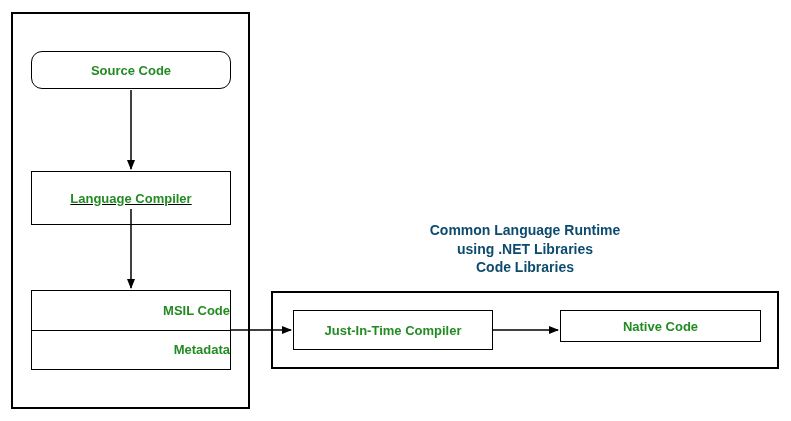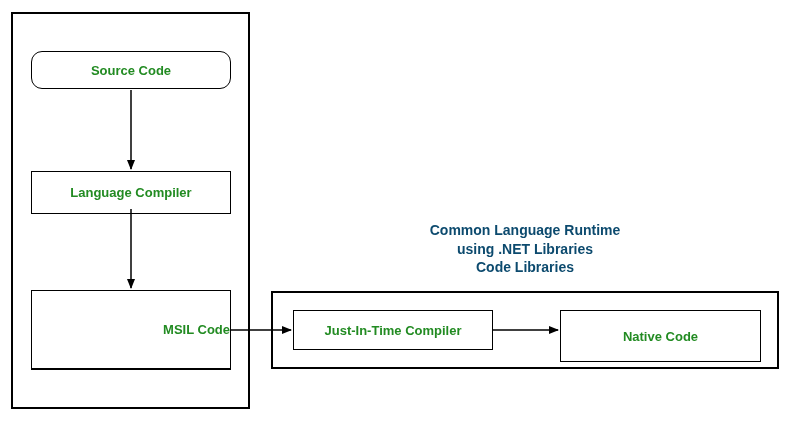--- a/index.html
+++ b/index.html
@@ -69,24 +69,24 @@
   .arrow-layer {
     position: absolute;
     left: 0;
     top: 0;
     pointer-events: none;
   }
   
   #left-container   { left: 11px;  top: 12px;  width: 239px; height: 397px; }
   #right-container  { left: 271px; top: 291px; width: 508px; height: 78px; }
   #source-box       { left: 31px;  top: 51px;  width: 200px; height: 38px; border-radius: 11px; }
-  #language-box     { left: 31px;  top: 171px; width: 200px; height: 43px; }
+  #language-box     { left: 31px;  top: 171px; width: 200px; height: 54px; text-decoration: underline; }
   #msil-box         { left: 31px;  top: 290px; width: 200px; height: 80px; }
   #jit-box          { left: 293px; top: 310px; width: 200px; height: 40px; }
-  #native-box       { left: 560px; top: 310px; width: 201px; height: 52px; }
+  #native-box       { left: 560px; top: 310px; width: 201px; height: 32px; }
 </style>
 </head>
 <body>
 
 <div class="stage">
 
   <div class="container-box" id="left-container"></div>
 
   <div class="container-box" id="right-container"></div>
 
@@ -101,20 +101,23 @@
   </div>
 
   <div class="node-box" id="language-box">
     <span class="node-label">Language Compiler</span>
   </div>
 
   <div class="stacked-box" id="msil-box">
     <div class="stacked-cell top">
       <span class="node-label">MSIL Code</span>
     </div>
+    <div class="stacked-cell">
+      <span class="node-label">Metadata</span>
+    </div>
   </div>
 
   <div class="node-box" id="jit-box">
     <span class="node-label">Just-In-Time Compiler</span>
   </div>
 
   <div class="node-box" id="native-box">
     <span class="node-label">Native Code</span>
   </div>
 

